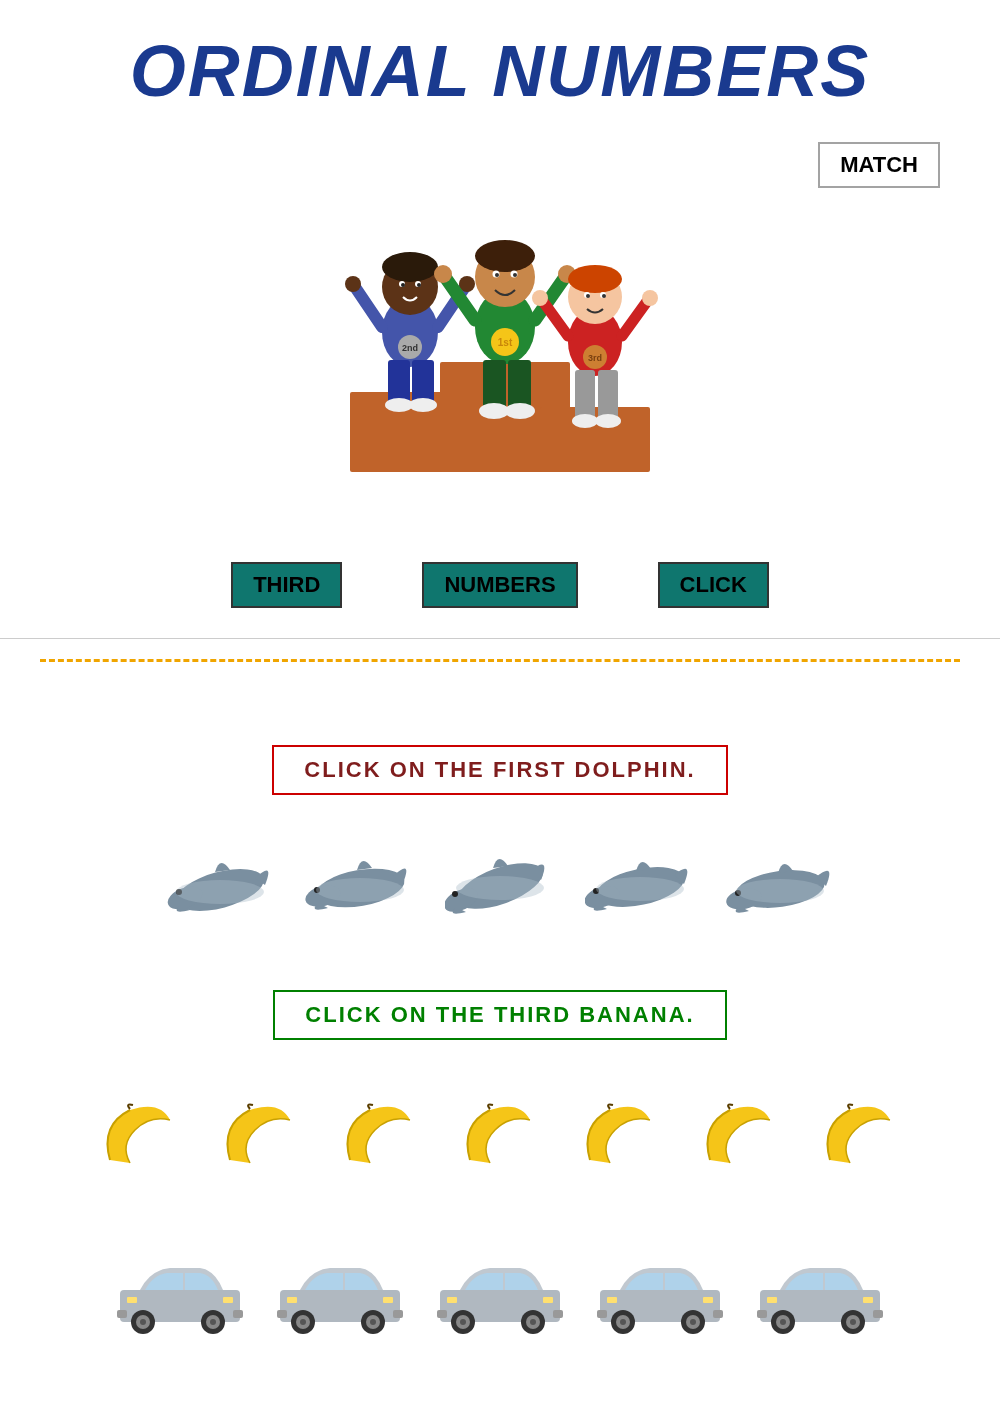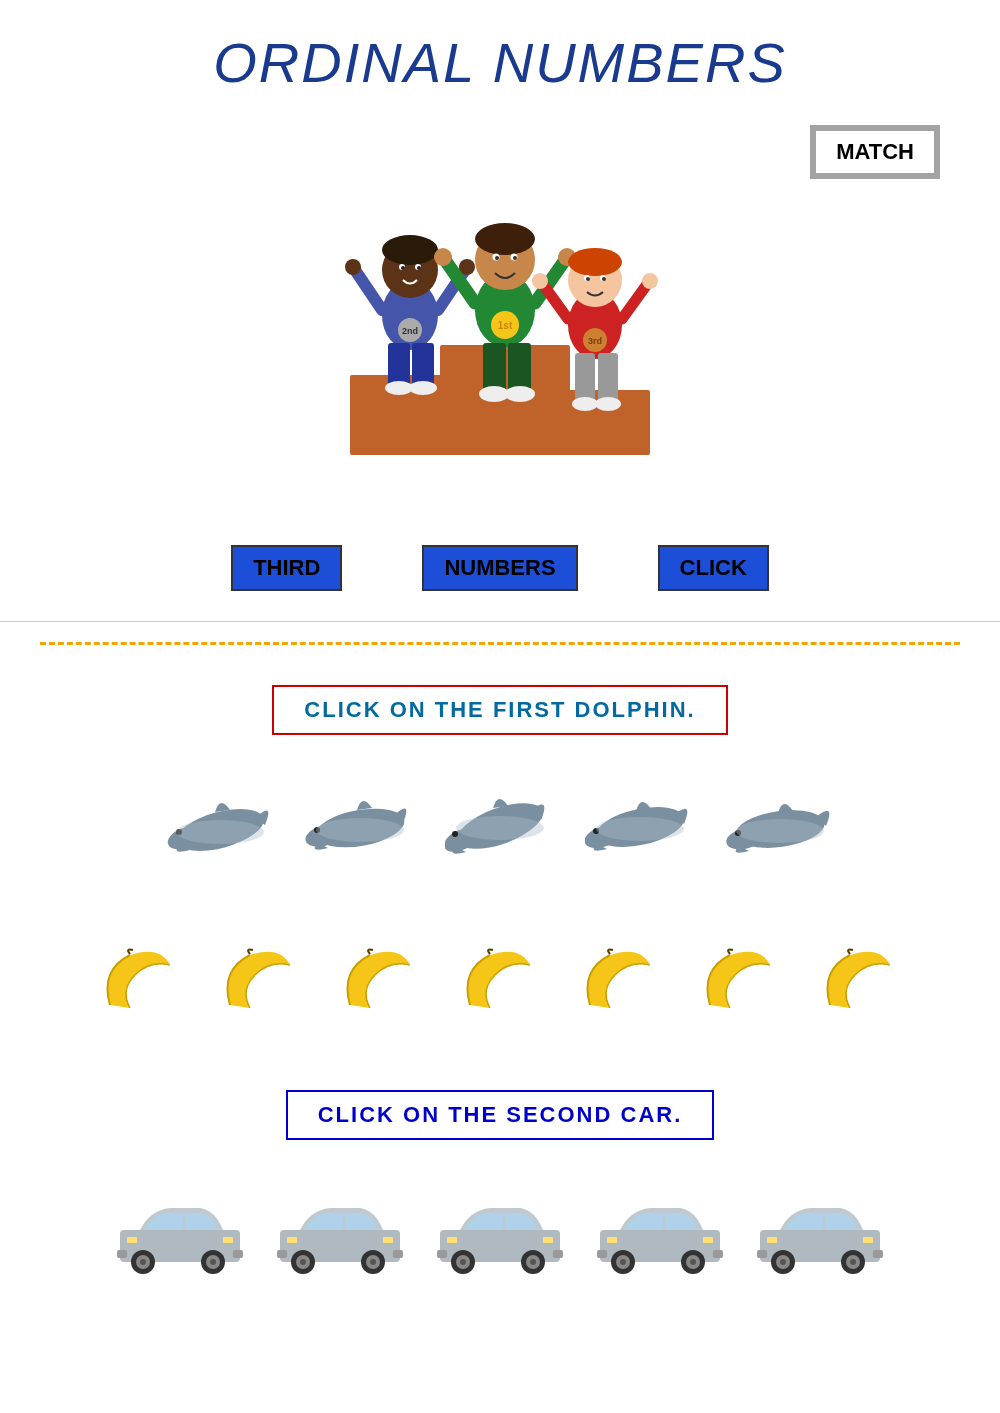--- a/index.html
+++ b/index.html
@@ -11,22 +11,22 @@
       position: relative;
       overflow-x: hidden;
     }
 
     
     .title-section {
       text-align: center;
       padding: 30px 20px 10px;
     }
     .title-text {
-      font-size: 56px;
-      font-weight: 400;
+      font-size: 72px;
+      font-weight: 700;
       font-family: 'Arial Black', Arial, sans-serif;
       color: #1a3a8f;
       letter-spacing: 2px;
       text-transform: uppercase;
       font-style: italic;
     }
 
     
     .top-section {
       position: relative;
@@ -34,21 +34,21 @@
       justify-content: center;
       align-items: flex-start;
       padding: 10px 40px 20px;
     }
 
     
     .match-button {
       position: absolute;
       right: 60px;
       top: 20px;
-      border: 6px solid #a3a3a3;
+      border: 2px solid #a3a3a3;
       padding: 8px 20px;
       font-size: 22px;
       font-weight: bold;
       background: #fff;
       cursor: pointer;
     }
 
     
     .words-section {
       display: flex;
@@ -56,21 +56,21 @@
       align-items: center;
       gap: 80px;
       padding: 30px 20px 30px;
       border-bottom: 1px solid #ccc;
     }
     .word-box {
       border: 2px solid #333;
       padding: 8px 20px;
       font-size: 22px;
       font-weight: bold;
-      background: #1d4ed8;
+      background: #0f766e;
       cursor: pointer;
     }
 
     
     .dotted-separator {
       border: none;
       border-top: 3px dashed #f0a500;
       margin: 20px 40px;
     }
 
@@ -84,22 +84,23 @@
       border: 2px solid;
       padding: 10px 30px;
       font-size: 22px;
       font-weight: bold;
       letter-spacing: 2px;
       margin: 0 auto 25px;
       display: flex;
       justify-content: center;
     }
     .instruction-box.red-text {
-      color: #0369a1;
+      color: #7f1d1d;
       border-color: #cc0000;
+      margin-top: 43px;
     }
     .instruction-box.green-text {
       color: #008000;
       border-color: #008000;
     }
     .instruction-box.blue-text {
       color: #0000cc;
       border-color: #0000cc;
     }
 
@@ -319,20 +320,23 @@
         <path d="M53 23 Q58 6 68 21" fill="#7a8fa0"></path>
         <path d="M14 56 Q4 66 24 61" fill="#7a8fa0"></path>
         <circle cx="13" cy="43" r="3" fill="#222"></circle>
         <ellipse cx="55" cy="41" rx="44" ry="12" fill="#aabbc8" opacity="0.4"></ellipse>
       </svg>
     </div>
   </div>
 </div>
 
 <div class="exercise-section">
+  <div class="instruction-wrapper">
+    <div class="instruction-box green-text">CLICK ON THE THIRD BANANA.</div>
+  </div>
   <div class="items-row">
 
     <div class="item-cell">
       <svg class="banana-svg" viewBox="0 0 90 80">
         <path d="M15 65 Q5 30 35 15 Q65 5 75 25 Q55 20 40 35 Q25 50 35 68 Z" fill="#f5c518"></path>
         <path d="M15 65 Q5 30 35 15" stroke="#c8a000" stroke-width="2" fill="none"></path>
         <path d="M35 68 Q25 50 40 35 Q55 20 75 25" stroke="#c8a000" stroke-width="1.5" fill="none"></path>
         <path d="M35 14 Q30 8 38 10" stroke="#5a3e00" stroke-width="2" fill="none"></path>
       </svg>
     </div>
@@ -381,23 +385,20 @@
         <path d="M15 65 Q5 30 35 15 Q65 5 75 25 Q55 20 40 35 Q25 50 35 68 Z" fill="#f5c518"></path>
         <path d="M15 65 Q5 30 35 15" stroke="#c8a000" stroke-width="2" fill="none"></path>
         <path d="M35 68 Q25 50 40 35 Q55 20 75 25" stroke="#c8a000" stroke-width="1.5" fill="none"></path>
         <path d="M35 14 Q30 8 38 10" stroke="#5a3e00" stroke-width="2" fill="none"></path>
       </svg>
     </div>
   </div>
 </div>
 
 <div class="exercise-section">
-  <div class="instruction-wrapper">
-    <div class="instruction-box blue-text">CLICK ON THE SECOND CAR.</div>
-  </div>
   <div class="items-row">
 
     <div class="item-cell">
       <svg class="car-svg" viewBox="0 0 130 80">
 
         <rect x="5" y="35" width="120" height="32" rx="4" fill="#b0b8c0"></rect>
 
         <path d="M25 35 Q35 15 55 13 L85 13 Q100 15 108 35 Z" fill="#c0c8d0"></path>
 
         <path d="M30 35 Q38 20 52 18 L68 18 L68 35 Z" fill="#aad4f0" opacity="0.8"></path>

